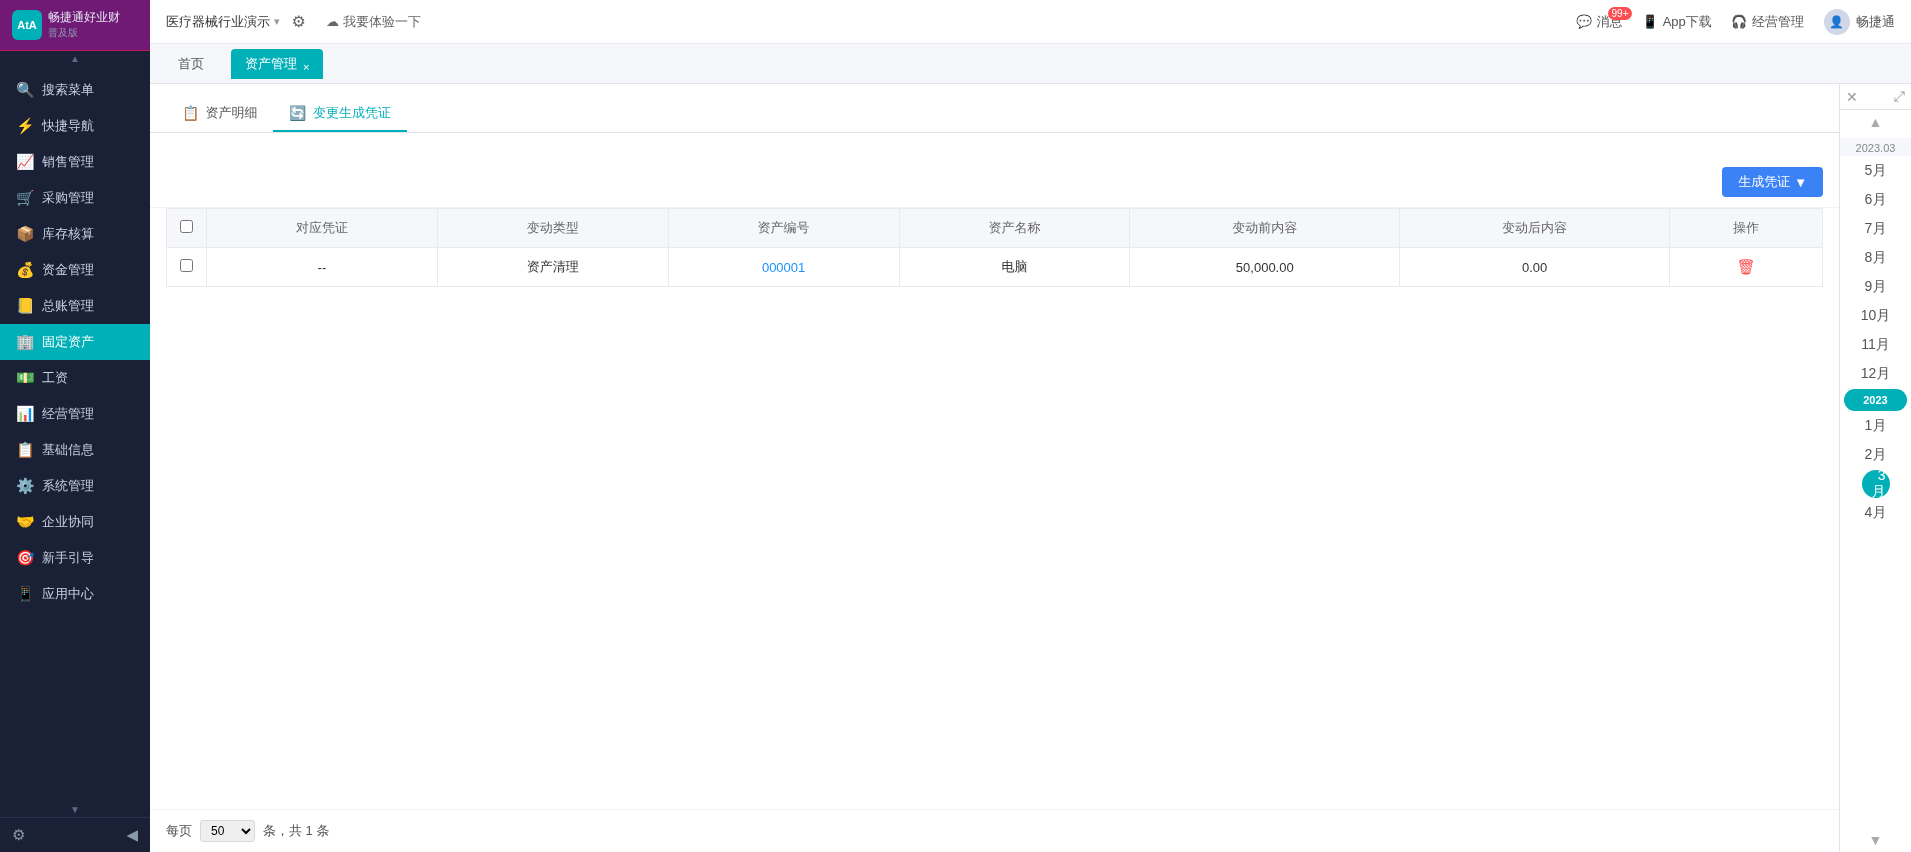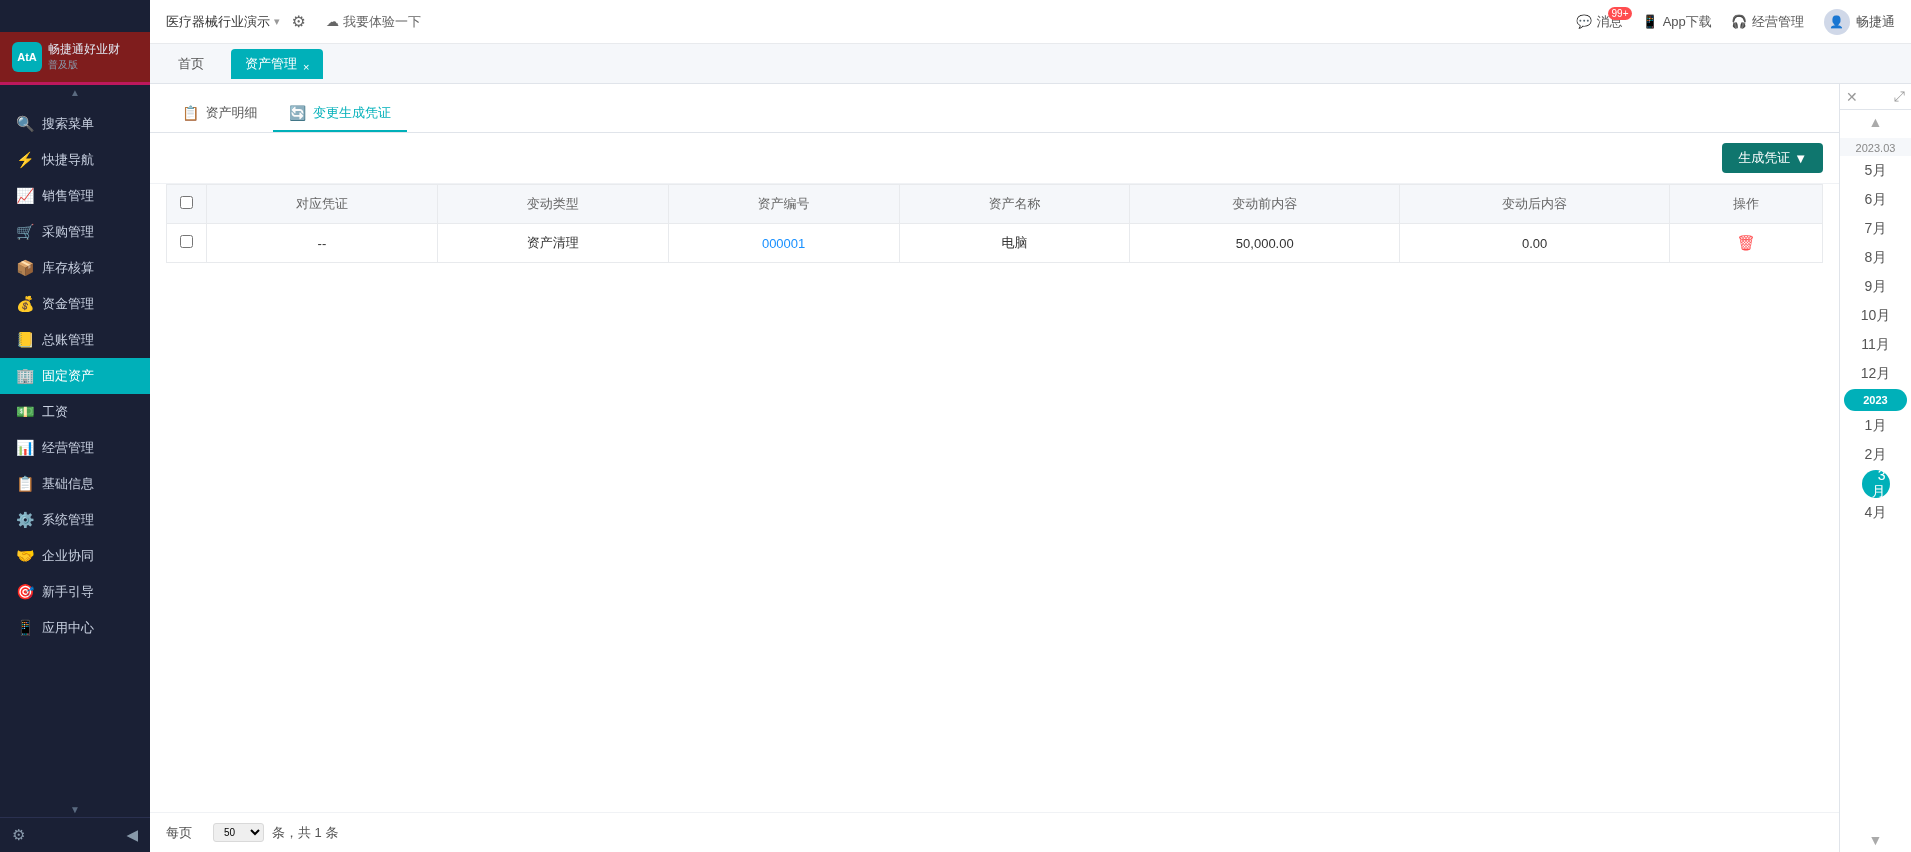--- a/index.html
+++ b/index.html
@@ -10,26 +10,25 @@
       width: 150px;
       background: #1a2035;
       color: #c8d0e0;
       display: flex;
       flex-direction: column;
       flex-shrink: 0;
       height: 100%;
     }
     .sidebar-logo {
       padding: 10px 12px;
-      background: #7f1d1d;
+      background: #701a75;
       display: flex;
       align-items: center;
       gap: 6px;
-      border-bottom: 3px solid #be185d;
-      margin-top: 32px;
+      border-bottom: 1px solid #be185d;
     }
     .sidebar-logo-icon {
       width: 30px; height: 30px;
       background: #00b0b9;
       border-radius: 6px;
       display: flex; align-items: center; justify-content: center;
       color: white; font-size: 11px; font-weight: bold;
     }
     .sidebar-logo-text { font-size: 12px; color: #e0e6f0; line-height: 1.3; }
     .sidebar-logo-sub { font-size: 10px; color: #8899aa; }
@@ -191,28 +190,28 @@
     .subtab-icon { font-size: 14px; }
 
     
     .toolbar {
       display: flex;
       justify-content: flex-end;
       padding: 10px 16px;
       border-bottom: 1px solid #f0f2f5;
     }
     .btn-generate {
-      background: #0f766e;
+      background: #3b82f6;
       color: white;
       border: none;
       padding: 6px 16px;
       border-radius: 4px;
       cursor: pointer;
       font-size: 13px;
-      display: flex; align-items: center; gap: 4px;
+      display: flex; align-items: center; gap: 4px; margin-top: 24px;
     }
 
     
     .table-wrapper {
       flex: 1;
       overflow: auto;
       padding: 0 16px;
     }
     table {
       width: 100%;
@@ -247,22 +246,21 @@
       gap: 8px;
       font-size: 13px;
       color: #555;
       border-top: 1px solid #f0f2f5;
       flex-shrink: 0;
     }
     .pagination select {
       padding: 2px 6px;
       border: 1px solid #d9d9d9;
       border-radius: 3px;
-      font-size: 10px;
-      margin-left: 13px;
+      font-size: 12px;
     }
 
     
     .calendar-panel {
       width: 72px;
       background: white;
       border-left: 1px solid #e0e4ea;
       display: flex;
       flex-direction: column;
       overflow-y: auto;

